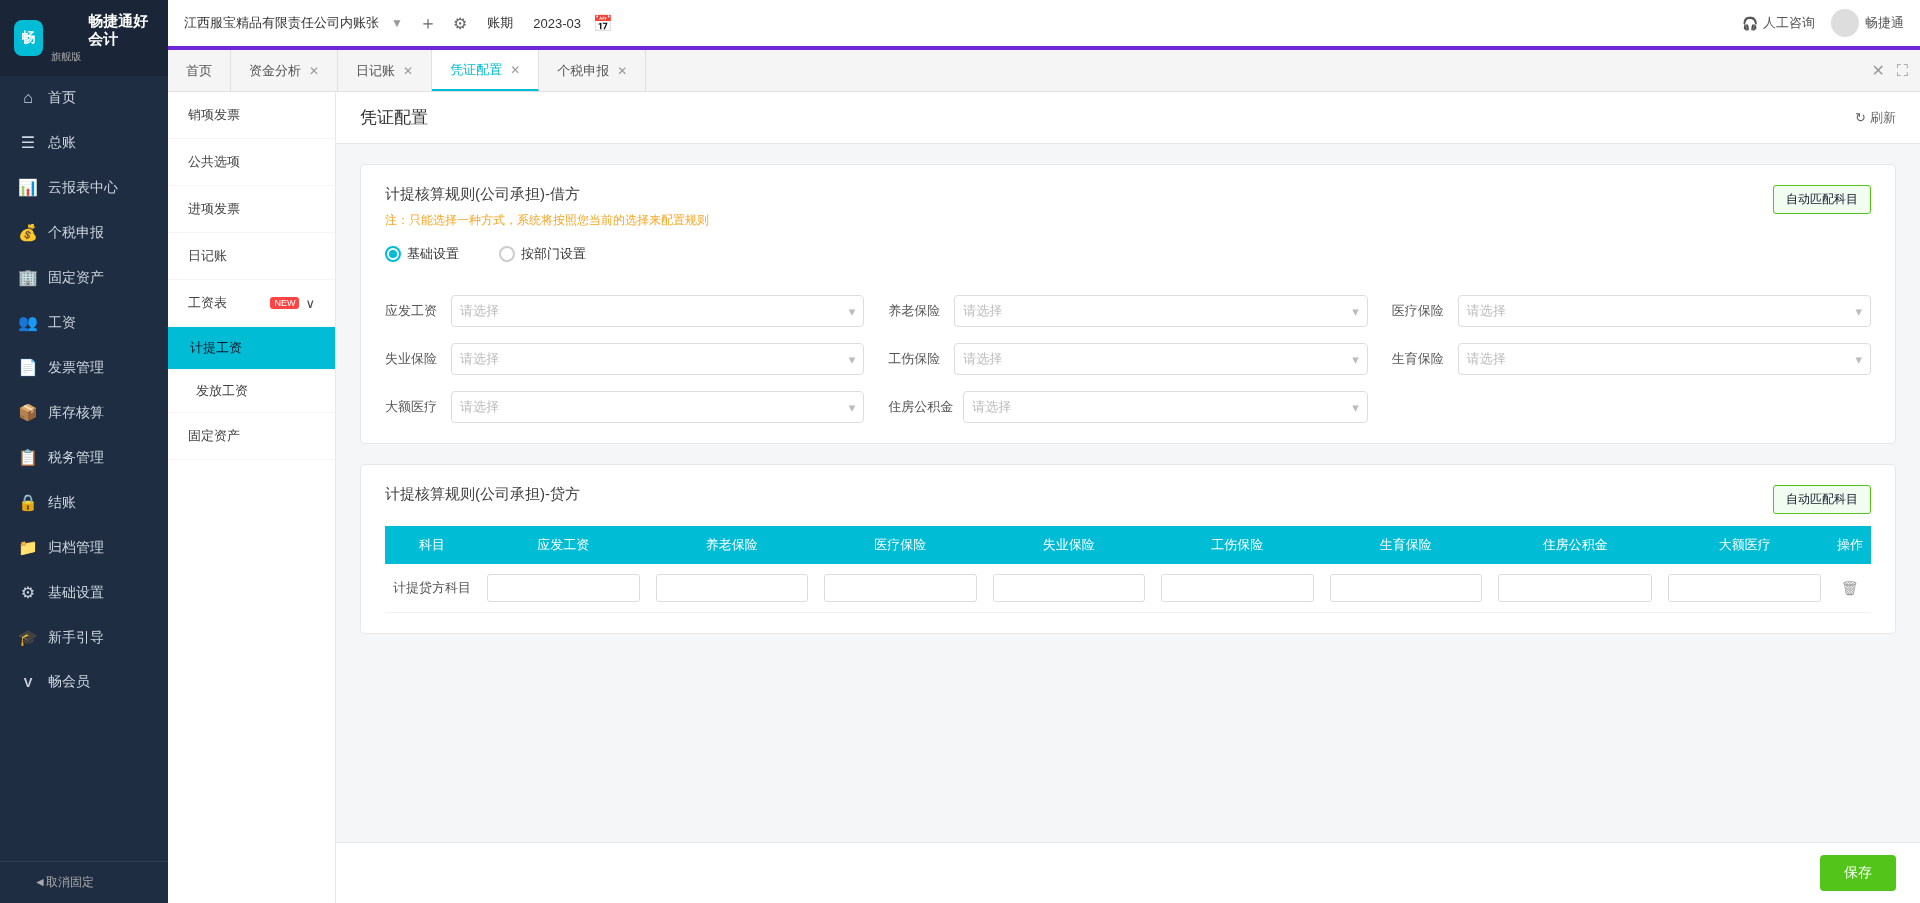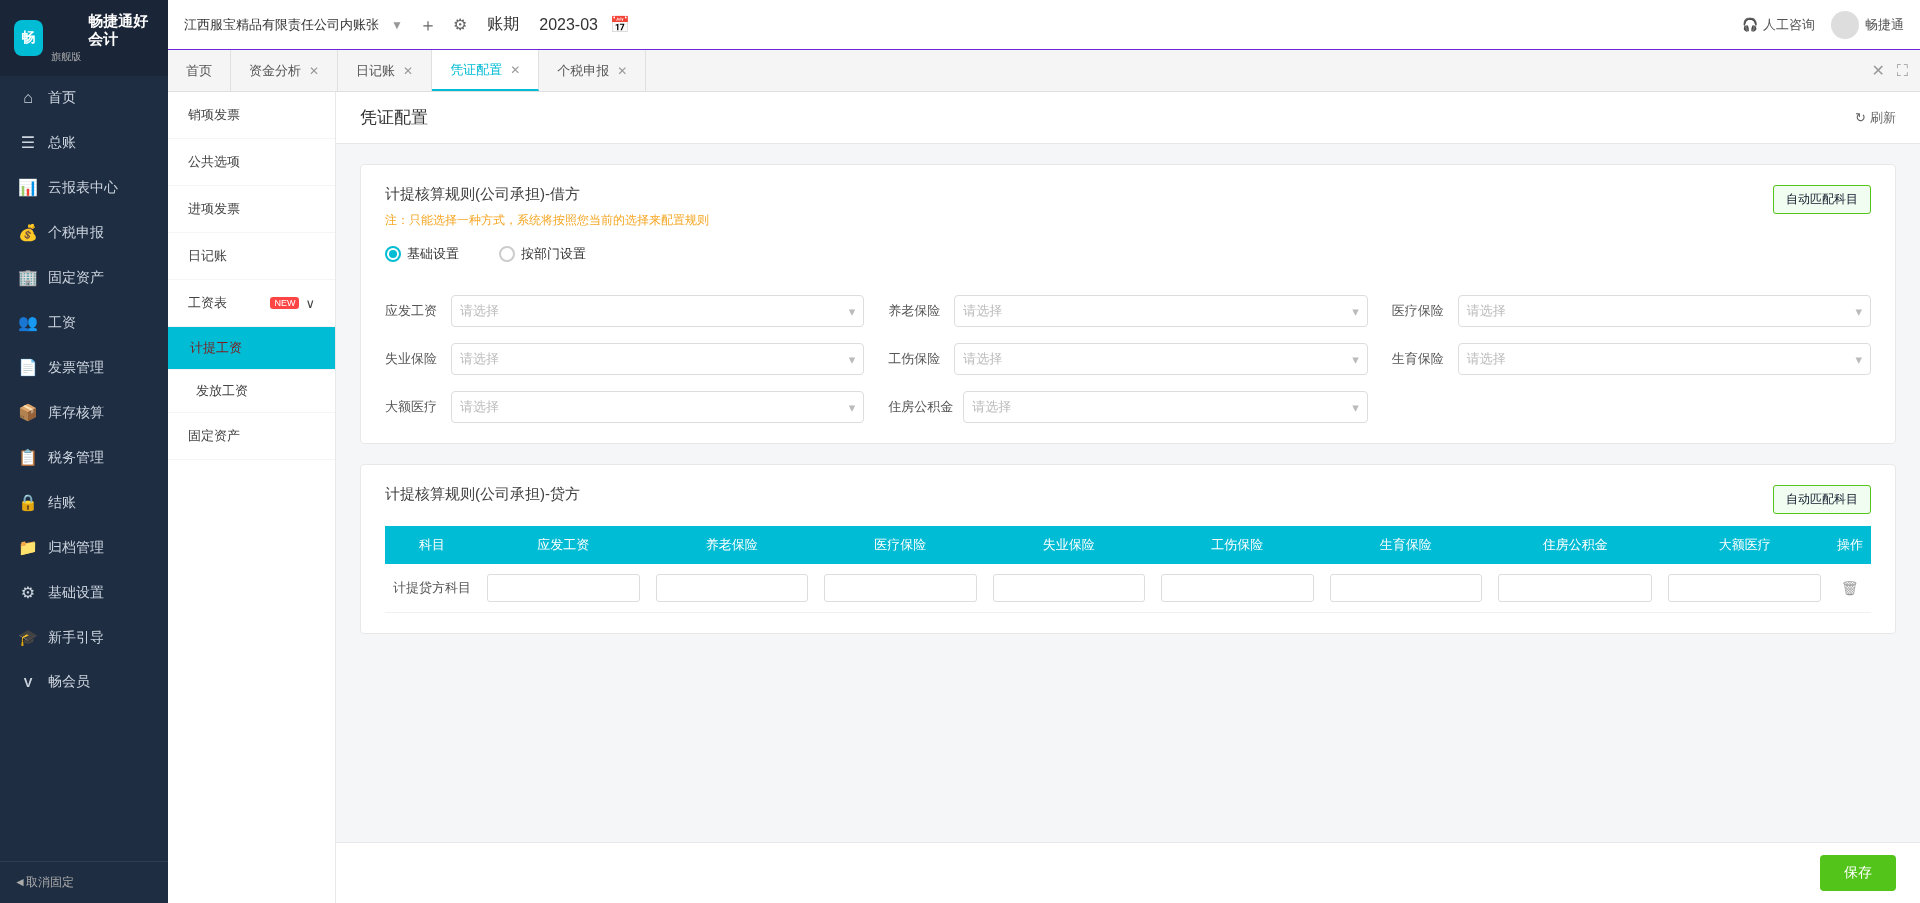--- a/index.html
+++ b/index.html
@@ -33,41 +33,41 @@
     .sidebar-logo-sub { font-size: 10px; color: #aaa; margin-top: 2px; }
     .sidebar-nav { flex: 1; overflow-y: auto; }
     .sidebar-item {
       display: flex; align-items: center; gap: 10px;
       padding: 13px 18px;
       cursor: pointer; color: #cdd5df; font-size: 14px;
       transition: background 0.2s;
     }
     .sidebar-item .icon { font-size: 16px; width: 20px; text-align: center; }
     .sidebar-bottom {
-      padding: 12px 14px; color: #aaa; font-size: 12px;
+      padding: 12px 34px; color: #aaa; font-size: 12px;
       border-top: 1px solid #2e3f52;
       cursor: pointer; display: flex; align-items: center; gap: 6px;
     }
 
     
     .main { flex: 1; display: flex; flex-direction: column; height: 100%; overflow: hidden; }
 
     
     .topbar {
       height: 50px; background: #fff;
       display: flex; align-items: center;
       padding: 0 16px; gap: 12px;
-      border-bottom: 1px solid #6d28d9;
+      border-bottom: 4px solid #6d28d9;
       flex-shrink: 0;
     }
     .topbar-company { font-size: 13px; color: #333; }
     .topbar-arrow { color: #999; font-size: 12px; }
     .topbar-plus { color: #666; font-size: 18px; cursor: pointer; padding: 0 4px; }
     .topbar-gear { color: #666; font-size: 16px; cursor: pointer; }
-    .topbar-period { font-size: 16px; color: #333; margin-left: 8px; }
+    .topbar-period { font-size: 13px; color: #333; margin-left: 8px; }
     .topbar-calendar { color: #00bcd4; font-size: 16px; cursor: pointer; }
     .topbar-right { margin-left: auto; display: flex; align-items: center; gap: 16px; }
     .topbar-service { display: flex; align-items: center; gap: 4px; color: #555; font-size: 13px; cursor: pointer; }
     .topbar-user { display: flex; align-items: center; gap: 6px; color: #555; font-size: 13px; cursor: pointer; }
     .topbar-avatar { width: 28px; height: 28px; background: #ddd; border-radius: 50%; }
 
     
     .tabbar {
       height: 42px; background: #f5f5f5;
       display: flex; align-items: stretch;
@@ -327,21 +327,21 @@
       <div class="left-item">
         <span>日记账</span>
       </div>
       <div class="left-item">
         <span>工资表</span>
         <span style="display:flex;align-items:center;gap:6px;">
           <span class="new-badge">NEW</span>
           <span>∨</span>
         </span>
       </div>
-      <div class="left-item-sub active" style="background:#00bcd4;color:#7f1d1d;padding-left:22px;">
+      <div class="left-item-sub active" style="background:#00bcd4;color:#0f172a;padding-left:22px;">
         <span>计提工资</span>
       </div>
       <div class="left-item-sub">
         <span>发放工资</span>
       </div>
       <div class="left-item">
         <span>固定资产</span>
       </div>
     </div>
 

